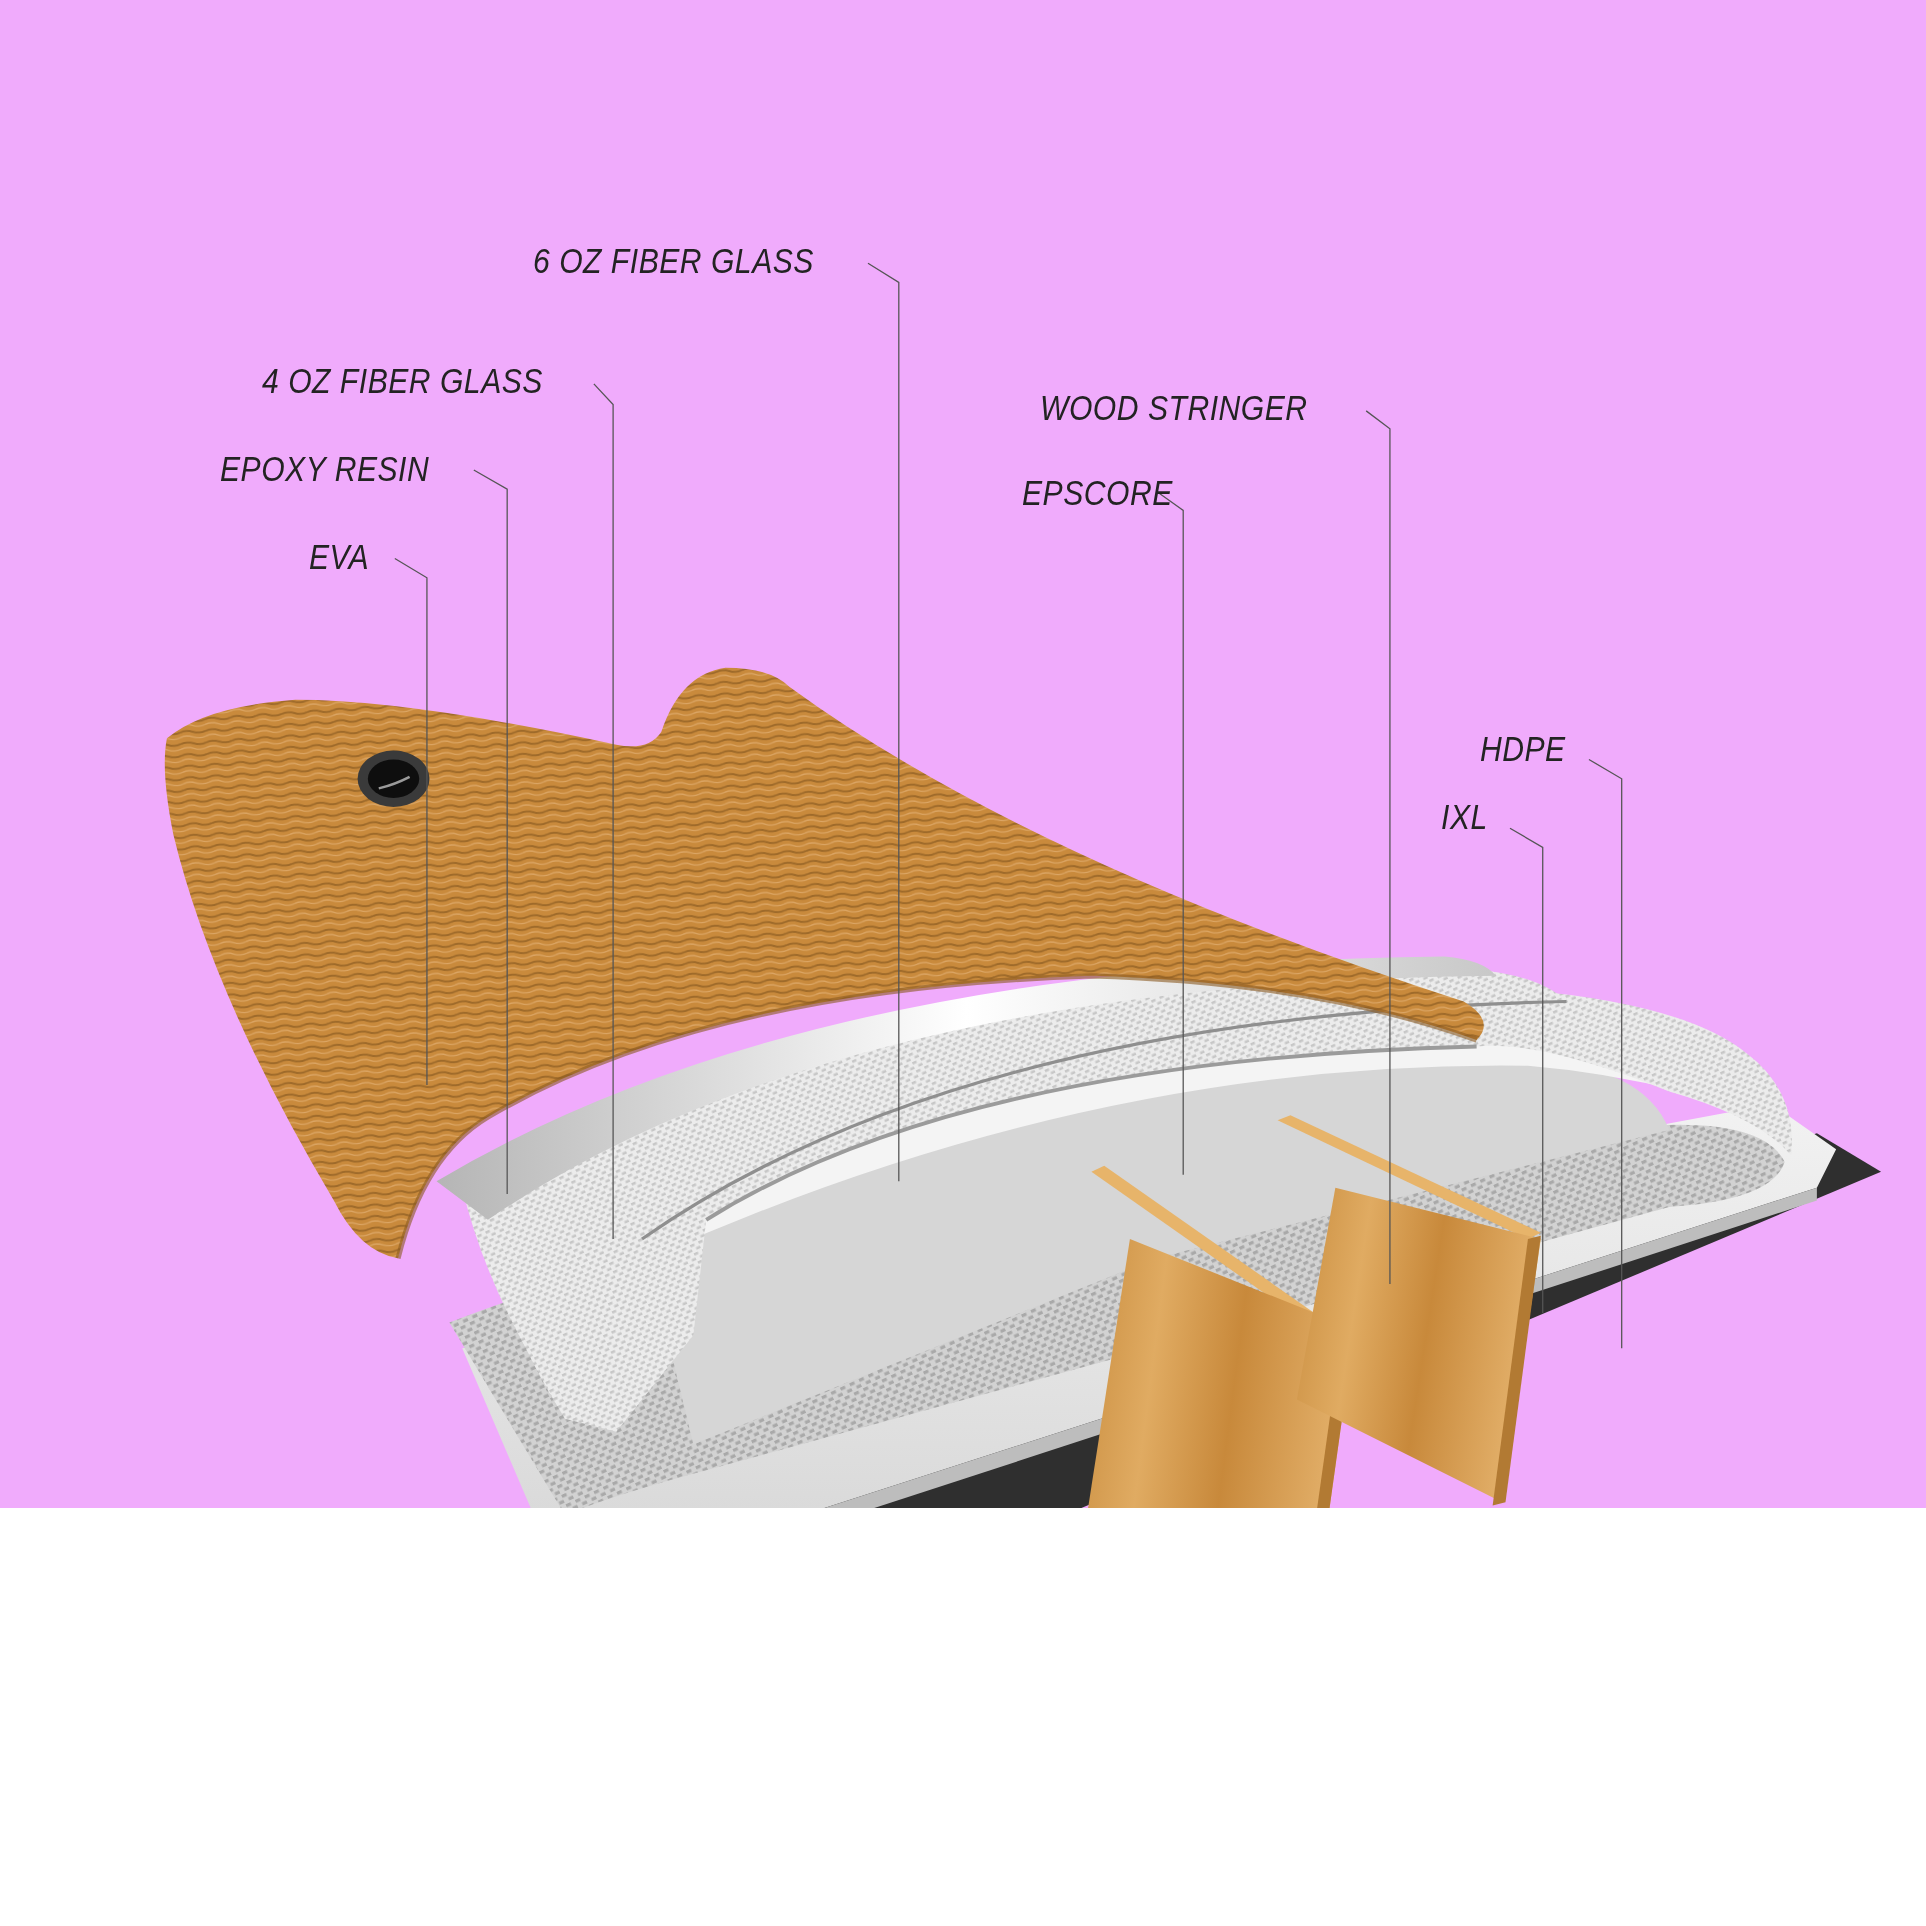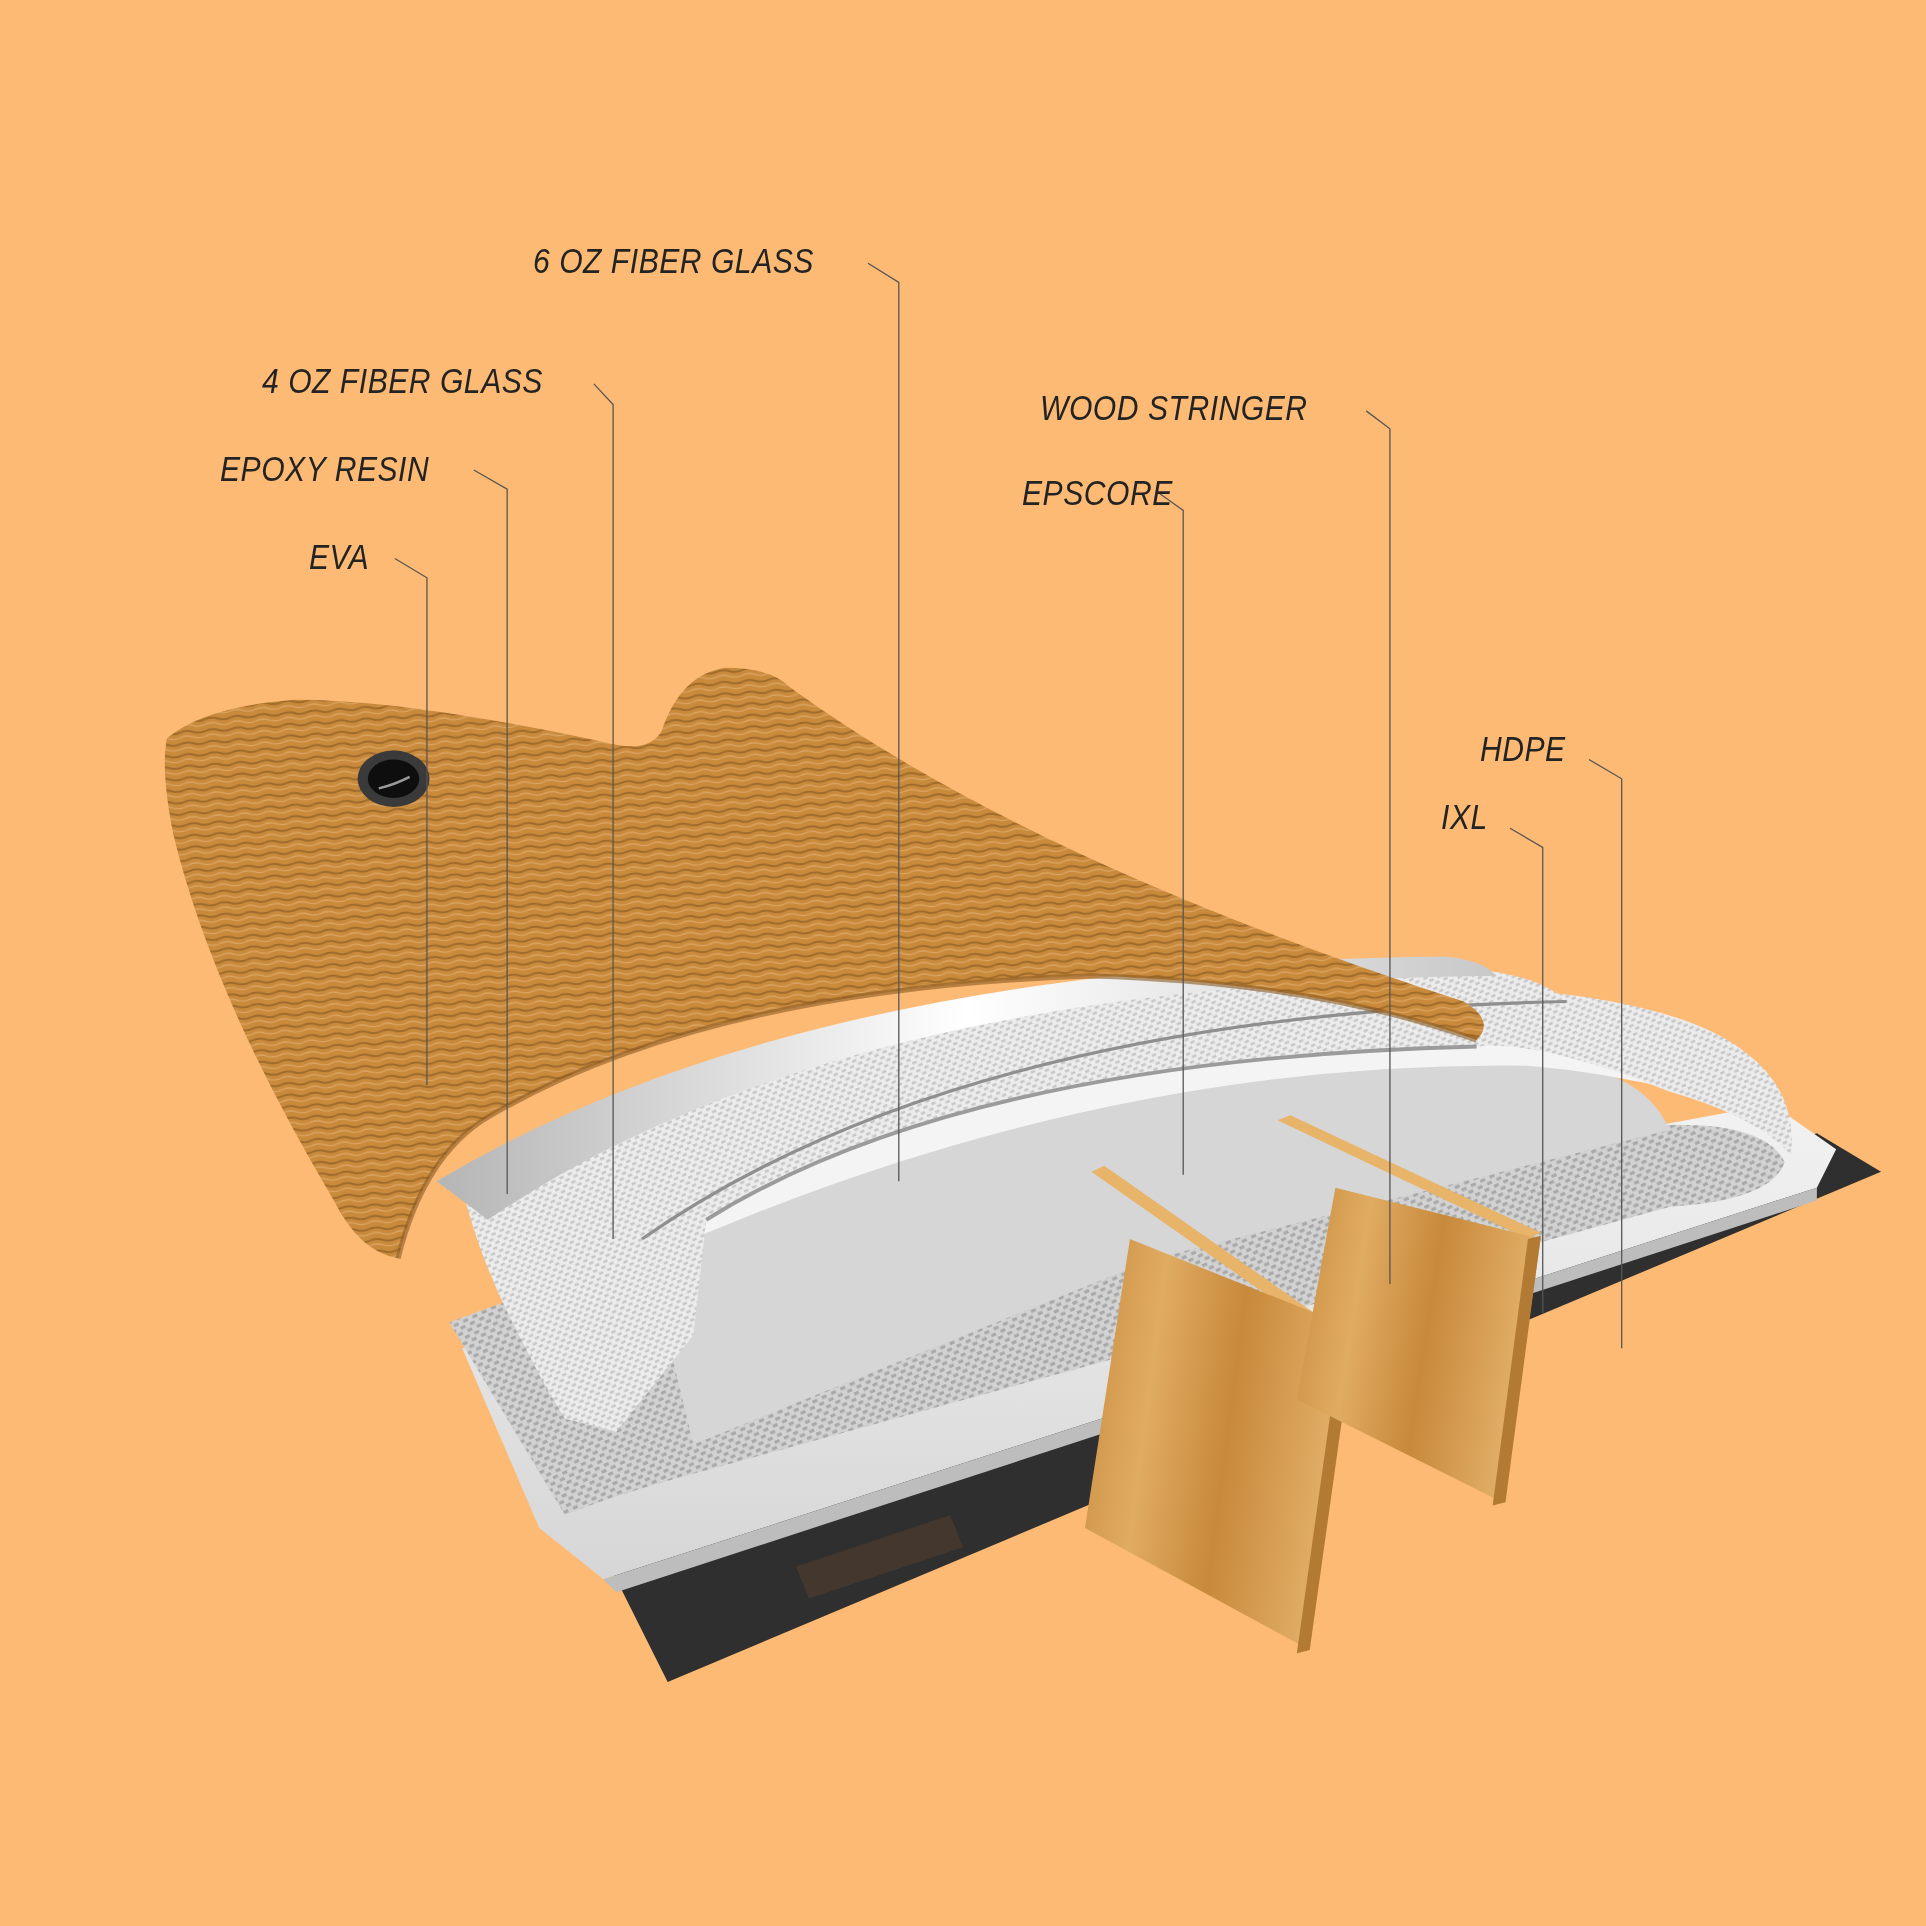--- a/index.html
+++ b/index.html
@@ -1,16 +1,16 @@
 <!DOCTYPE html>
 <html style="font-size:10.3px"><head>
 <meta charset="utf-8">
 <style>
   html, body { margin:0; padding:0; background:#ffffff; }
-  .canvas { position:relative; width:1926px; height:1926px; overflow:hidden; background:#fdba74; }
+  .canvas { position:relative; width:1926px; height:1508px; overflow:hidden; background:#f0abfc; }
   svg.illus { position:absolute; left:0; top:0; width:1926px; height:1926px; }
   .label {
     position:absolute;
     font-family: "Liberation Sans", "DejaVu Sans", sans-serif;
     font-style: italic;
     font-weight: 300;
     font-size: 35px;
     letter-spacing: 0.6px;
     color:#232323;
     white-space:nowrap;

